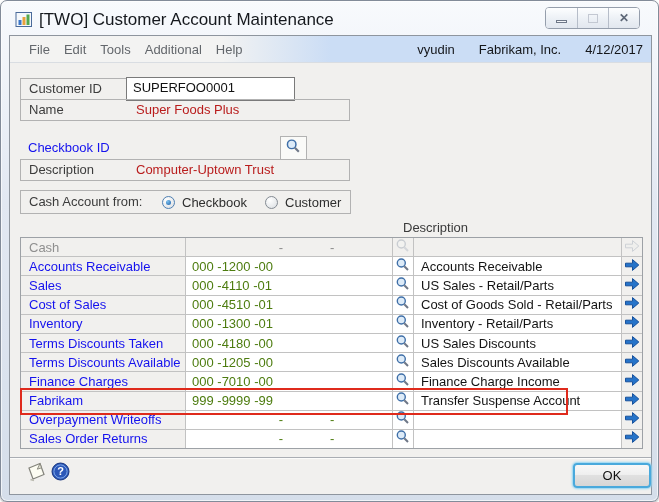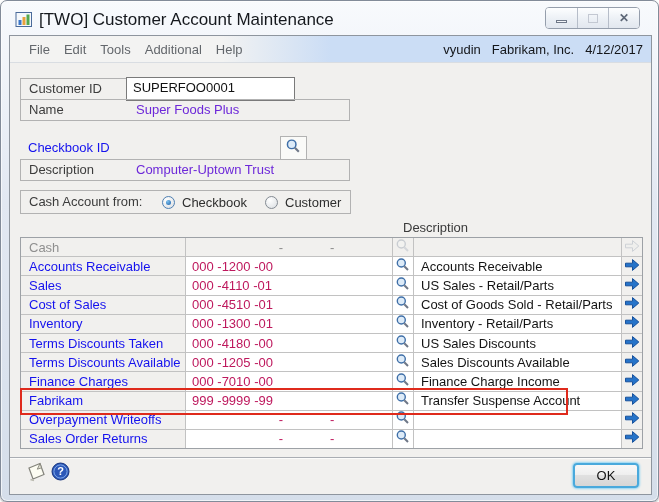--- a/index.html
+++ b/index.html
@@ -22,26 +22,26 @@
   .glyph-close{font-size:12px;font-weight:bold;color:#5E6878;line-height:1;}
 
   
   .client{position:absolute;left:8px;top:34px;width:643px;height:460px;background:#F1F0EE;border:1px solid #8E959E;}
 
   .menubar{position:absolute;left:0;top:0;width:100%;height:27px;display:flex;align-items:center;
            background:linear-gradient(90deg,#F3F3F2 0%,#F3F3F2 33%,var(--c-menu_blue,#CBDDF5) 50%,var(--c-menu_blue,#CBDDF5) 100%);
            border-bottom:1px solid #D9DDE2;}
   .menus{display:flex;gap:14px;padding-left:19px;color:#63676C;}
   .menus span{cursor:default;text-align:center;}
-  .menustatus{margin-left:auto;display:flex;gap:11px;padding-right:8px;color:#14161A;justify-content:space-between;}
+  .menustatus{margin-left:auto;display:flex;gap:24px;padding-right:8px;color:#14161A;justify-content:space-between;}
 
   
   .frow{position:absolute;border:1px solid #B2B2B2;}
   .frow .flabel{position:absolute;left:8px;top:0;line-height:20px;color:#3C3C3C;white-space:nowrap;}
-  .ro-value{position:absolute;left:115px;top:0;line-height:20px;color:#6d28d9;white-space:nowrap;}
+  .ro-value{position:absolute;left:115px;top:0;line-height:20px;color:#b91c1c;white-space:nowrap;}
   .efield{position:absolute;background:#fff;border:1px solid #7A7A7A;line-height:20px;padding-left:6px;color:#111;white-space:nowrap;}
   #row-custid{left:10px;top:42px;width:259px;height:22px;}
   #fld-custid{left:116px;top:41px;width:169px;height:24px;}
   #row-name{left:10px;top:63px;width:330px;height:22px;}
   #row-chbk{left:10px;top:101px;width:287px;height:23px;border:none;}
   #fld-chbk{left:116px;top:100px;width:154px;height:24px;}
   .lookup-btn{position:absolute;left:270px;top:100px;width:27px;height:24px;border:1px solid #B2B2B2;background:#FAFAF8;display:flex;align-items:center;justify-content:center;cursor:pointer;}
   #row-desc{left:10px;top:123px;width:330px;height:22px;}
   a.gp-link{color:var(--c-link,#1512EE);cursor:pointer;}
   #lbl-chbk{position:absolute;left:18px;top:104px;}
@@ -60,35 +60,35 @@
 
   
   .col-head{position:absolute;color:#3A3A3A;}
   #head-account{left:189px;top:184px;margin-top:25px;}
   #head-desc{left:393px;top:184px;}
   .gtable{position:absolute;left:10px;top:201px;width:623px;height:212px;border:1px solid #9DA1A6;background:#F1F0EE;display:flex;flex-direction:column;}
   .trow{flex:1;display:flex;border-bottom:1px solid #C2C2C2;min-height:0;}
   .trow:last-child{border-bottom:none;}
   .cell{border-right:1px solid #C2C2C2;display:flex;align-items:center;overflow:hidden;}
   .c-label{width:165px;padding-left:8px;background:#F1F0EE;}
-  .c-acct{width:207px;background:#fff;padding-left:6px;white-space:pre;color:#be185d;}
+  .c-acct{width:207px;background:#fff;padding-left:6px;white-space:pre;color:#4d7c0f;}
   .c-look{width:21px;background:#fff;justify-content:center;cursor:pointer;}
   .c-desc{width:208px;background:#fff;padding-left:7px;color:#141414;white-space:nowrap;}
   .c-arrow{width:20px;border-right:none;background:#F1F0EE;justify-content:center;cursor:pointer;}
   .trow.disabled .c-acct,.trow.disabled .c-look,.trow.disabled .c-desc{background:#F1F0EE;color:#8C8C8C;}
   .row-label-static{color:#8F8F8F;}
 
   
   .red-box{position:absolute;border:2px solid var(--c-highlight,#DF2A1C);left:10px;width:548px;height:27px;pointer-events:none;z-index:6;}
 
   
   .footer-sep{position:absolute;left:0;top:421px;width:100%;border-top:1px solid #A9ADB3;box-shadow:0 1px 0 #FBFBFA;}
   .note-btn{position:absolute;left:14px;top:425px;width:24px;height:22px;cursor:pointer;}
   .help-btn{position:absolute;left:41px;top:426px;width:19px;height:19px;cursor:pointer;}
-  .ok-btn{position:absolute;left:563px;top:427px;width:66px;height:25px;border:2px solid #49A9DC;border-radius:4px;
+  .ok-btn{position:absolute;left:563px;top:427px;width:78px;height:25px;border:2px solid #49A9DC;border-radius:4px;
           background:linear-gradient(#F8F8F8,#EFEFEF 45%,#E0E0E0 50%,#D6D6D6);
           display:flex;align-items:center;justify-content:center;color:#111;cursor:pointer;
           box-shadow:0 0 2px 1px #8ED4F4;}
 </style>
 </head>
 <body>
 
 <div class="frame">
   <div class="titlebar">
     <span class="app-icon">

